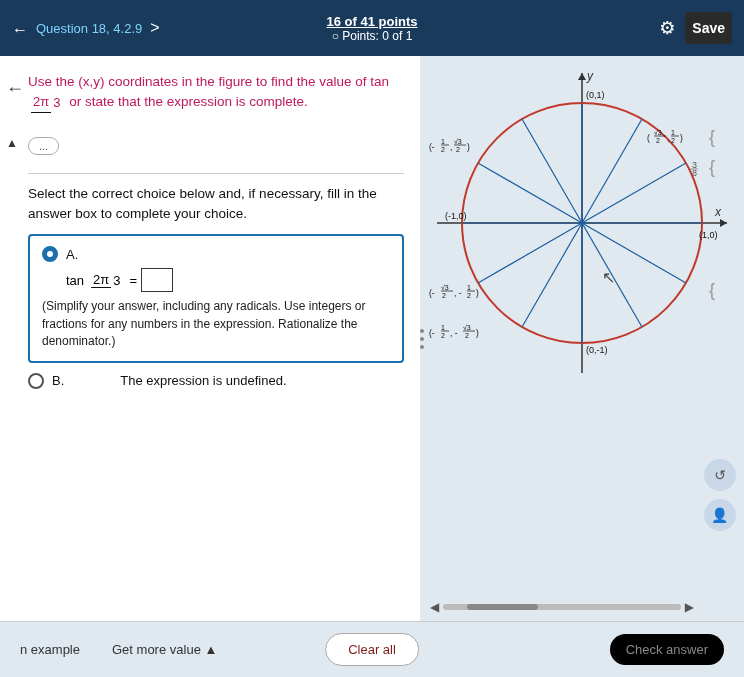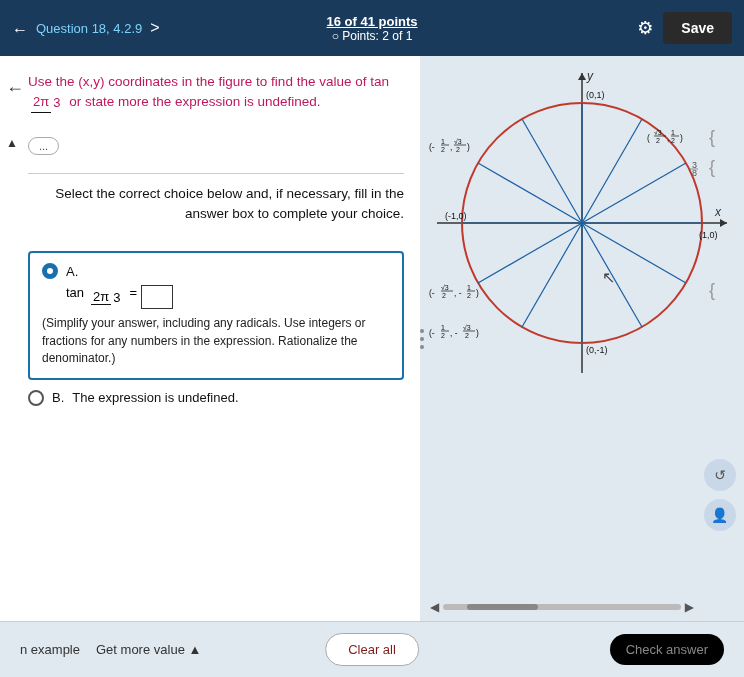--- a/index.html
+++ b/index.html
@@ -64,21 +64,21 @@
       font-size: 18px;
       cursor: pointer;
       background: none;
       border: none;
     }
     .save-btn {
       background: #2a2a2a;
       color: white;
       border: none;
       border-radius: 4px;
-      padding: 8px 18px;
+      padding: 8px 7px;
       font-size: 14px;
       font-weight: bold;
       cursor: pointer;
     }
 
     
     .main-content {
       display: flex;
       height: calc(677px - 56px - 56px);
       background: #f0f0f0;
@@ -147,22 +147,21 @@
     .divider {
       border: none;
       border-top: 1px solid #ccc;
       margin: 10px 0;
     }
 
     .select-text {
       font-size: 13.5px;
       color: #111;
       line-height: 1.5;
-      margin-bottom: 27px;
-      text-align: right;
+      margin-bottom: 10px;
     }
 
     .choices {
       display: flex;
       flex-direction: column;
       gap: 10px;
     }
 
     .choice-a {
       border: 2px solid #1a6fad;
@@ -193,20 +192,21 @@
       height: 6px;
       border-radius: 50%;
       background: white;
     }
     .choice-a-label {
       font-size: 13px;
       color: #111;
     }
     .tan-equation {
       display: flex;
+      align-items: center;
       gap: 4px;
       font-size: 13px;
       margin-left: 24px;
       margin-bottom: 6px;
     }
     .answer-box {
       width: 32px;
       height: 24px;
       border: 1px solid #333;
       display: inline-block;
@@ -227,20 +227,21 @@
       width: 16px;
       height: 16px;
       border-radius: 50%;
       border: 2px solid #555;
       background: white;
       flex-shrink: 0;
     }
     .choice-b-label {
       font-size: 13px;
       color: #111;
+      margin-left: 48px;
     }
 
     
     .right-panel {
       flex: 1;
       background: #e0e8f0;
       position: relative;
       display: flex;
       flex-direction: column;
       align-items: center;
@@ -346,21 +347,21 @@
       background: #e0e8f0;
       display: flex;
       align-items: center;
       justify-content: space-between;
       padding: 0 20px;
       border-top: 1px solid #ccc;
     }
     .bottom-left {
       display: flex;
       align-items: center;
-      gap: 16px;
+      gap: 32px;
     }
     .bottom-link {
       font-size: 13px;
       color: #333;
       cursor: pointer;
       text-decoration: none;
     }
     .bottom-center {
       position: absolute;
       left: 50%;
@@ -395,42 +396,42 @@
 
 <div class="header">
   <div class="header-left">
     <span class="header-nav-arrow">←</span>
     <span class="header-question-label">Question 18, 4.2.9</span>
     <span class="header-nav-arrow">&gt;</span>
   </div>
   <div class="header-center">
     <div class="header-points-top">16 of 41 points</div>
     <div class="header-points-bottom">
-      ○ <span>Points: 2 of 1</span>
+      ○ <span>Points: 0 of 1</span>
     </div>
   </div>
   <div class="header-right">
     <button class="header-icon-btn">⚙</button>
     <button class="save-btn">Save</button>
   </div>
 </div>
 
 <div class="main-content">
 
   <div class="left-panel">
     <span class="back-arrow">←</span>
     <span class="triangle-marker">▲</span>
 
     <div class="question-text">
       <span>Use the (x,y) coordinates in the figure to find the value of tan</span>
       <span class="fraction-inline">
         <span class="numerator">2π</span>
         <span class="denominator">3</span>
       </span>
-      <span>or state more the expression is undefined.</span>
+      <span>or state that the expression is complete.</span>
     </div>
 
     <div class="more-btn">...</div>
 
     <hr class="divider">
 
     <div class="select-text">Select the correct choice below and, if necessary, fill in the answer box to complete your choice.</div>
 
     <div class="choices">
 

